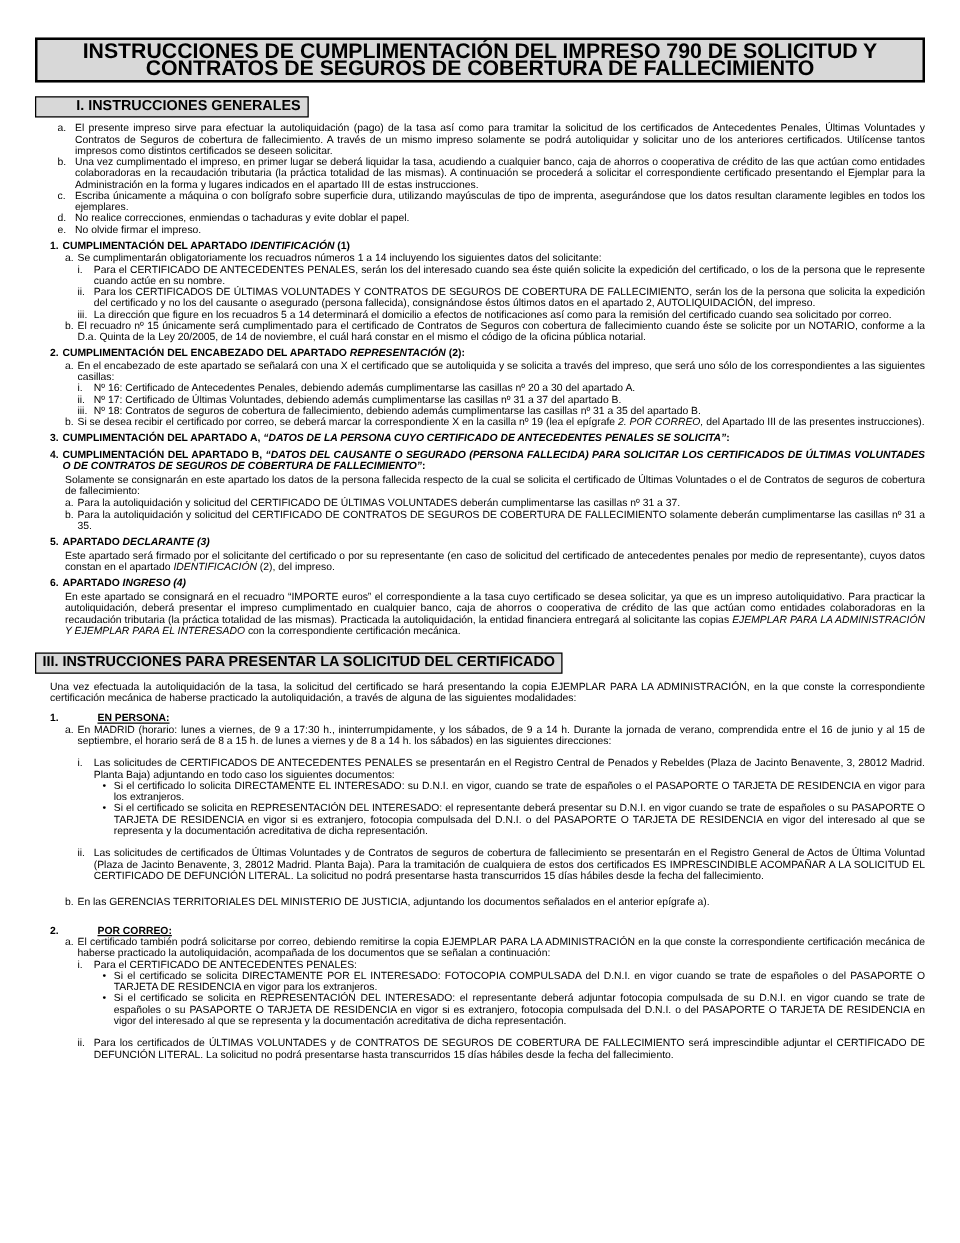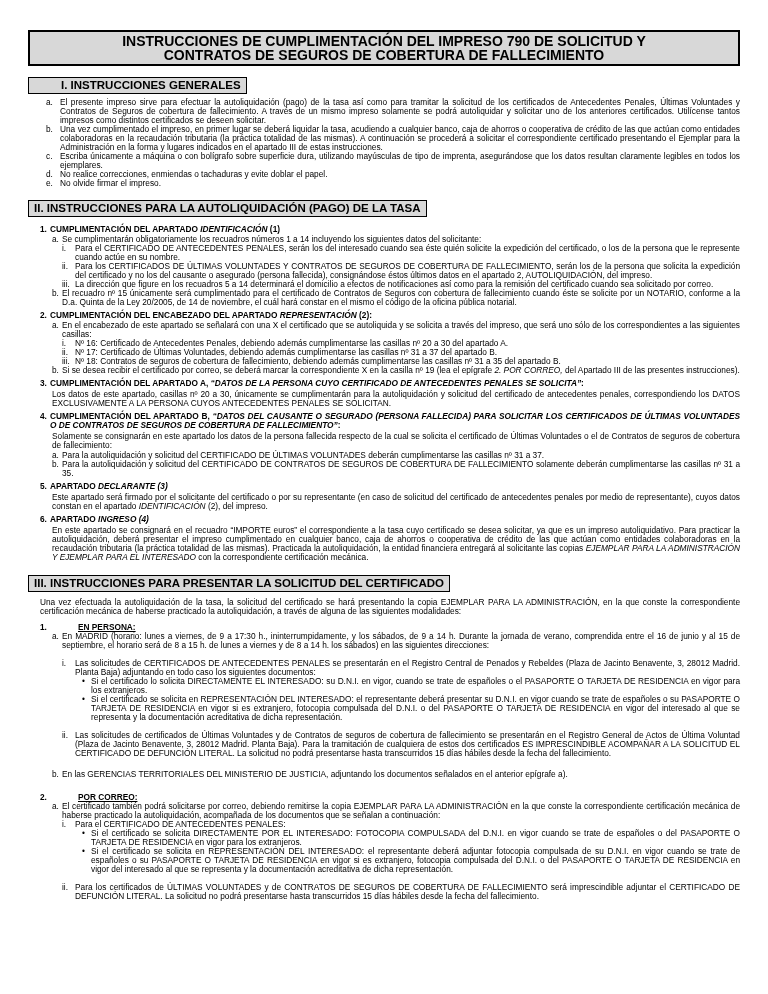--- a/index.html
+++ b/index.html
@@ -5,21 +5,21 @@
   * { margin:0; padding:0; box-sizing:border-box; }
   html,body { background:#ffffff; }
   .page {
     width:768px; height:994px; background:#fff; overflow:hidden;
     font-family:"Liberation Sans", sans-serif; color:#000;
     padding:30px 28px 0 28px; position:relative;
     font-size:8.3px; line-height:9px;
   }
   .title-box {
     border:2px solid #000; background:#d8d8d8; text-align:center;
-    font-weight:bold; font-size:14px; line-height:14px; padding:2px 6px;
+    font-weight:bold; font-size:17px; line-height:14px; padding:2px 6px;
   }
   .sec-head {
     display:inline-block; border:1.5px solid #000; background:#d8d8d8;
     font-weight:bold; font-size:11.5px; line-height:13px; padding:1px 5px;
     margin:12px 0 4px 0;
   }
   .sec-head.first { margin-top:11px;padding-left:32px; }
   .r { display:flex; }
   .m { flex:0 0 auto; }
   .t { flex:1 1 auto; text-align:justify; }
@@ -70,23 +70,20 @@
     <div class="r seci">
       <span class="m">d.</span>
       <div class="t">No realice correcciones, enmiendas o tachaduras y evite doblar el papel.</div>
     </div>
     <div class="r seci">
       <span class="m">e.</span>
       <div class="t">No olvide firmar el impreso.</div>
     </div>
   </div>
 
-  <div>
-    <span class="sec-head">II. INSTRUCCIONES PARA LA AUTOLIQUIDACIÓN (PAGO) DE LA TASA</span>
-  </div>
 
   <div class="r hn">
     <span class="m">1.</span>
     <div class="ht"><span>CUMPLIMENTACIÓN DEL APARTADO </span><span class="em">IDENTIFICACIÓN</span><span> (1)</span></div>
   </div>
   <div class="r ia">
     <span class="m">a.</span>
     <div class="t">Se cumplimentarán obligatoriamente los recuadros números 1 a 14 incluyendo los siguientes datos del solicitante:</div>
   </div>
   <div class="r ir">
@@ -128,21 +125,20 @@
   </div>
   <div class="r ia">
     <span class="m">b.</span>
     <div class="t"><span>Si se desea recibir el certificado por correo, se deberá marcar la correspondiente X en la casilla nº 19 (lea el epígrafe </span><span class="em">2. POR CORREO,</span><span> del Apartado III de las presentes instrucciones).</span></div>
   </div>
 
   <div class="r hn">
     <span class="m">3.</span>
     <div class="ht"><span>CUMPLIMENTACIÓN DEL APARTADO A, </span><span class="em">“DATOS DE LA PERSONA CUYO CERTIFICADO DE ANTECEDENTES PENALES SE SOLICITA”</span><span>:</span></div>
   </div>
-  <div class="bp">Los datos de este apartado, casillas nº 20 a 30, únicamente se cumplimentarán para la autoliquidación y solicitud del certificado de antecedentes penales, correspondiendo los DATOS EXCLUSIVAMENTE A LA PERSONA CUYOS ANTECEDENTES PENALES SE SOLICITAN.</div>
 
   <div class="r hn">
     <span class="m">4.</span>
     <div class="ht"><span>CUMPLIMENTACIÓN DEL APARTADO B, </span><span class="em">“DATOS DEL CAUSANTE O SEGURADO (PERSONA FALLECIDA) PARA SOLICITAR LOS CERTIFICADOS DE ÚLTIMAS VOLUNTADES O DE CONTRATOS DE SEGUROS DE COBERTURA DE FALLECIMIENTO”</span><span>:</span></div>
   </div>
   <div class="bp">Solamente se consignarán en este apartado los datos de la persona fallecida respecto de la cual se solicita el certificado de Últimas Voluntades o el de Contratos de seguros de cobertura de fallecimiento:</div>
   <div class="r ia">
     <span class="m">a.</span>
     <div class="t">Para la autoliquidación y solicitud del CERTIFICADO DE ÚLTIMAS VOLUNTADES deberán cumplimentarse las casillas nº 31 a 37.</div>
   </div>

